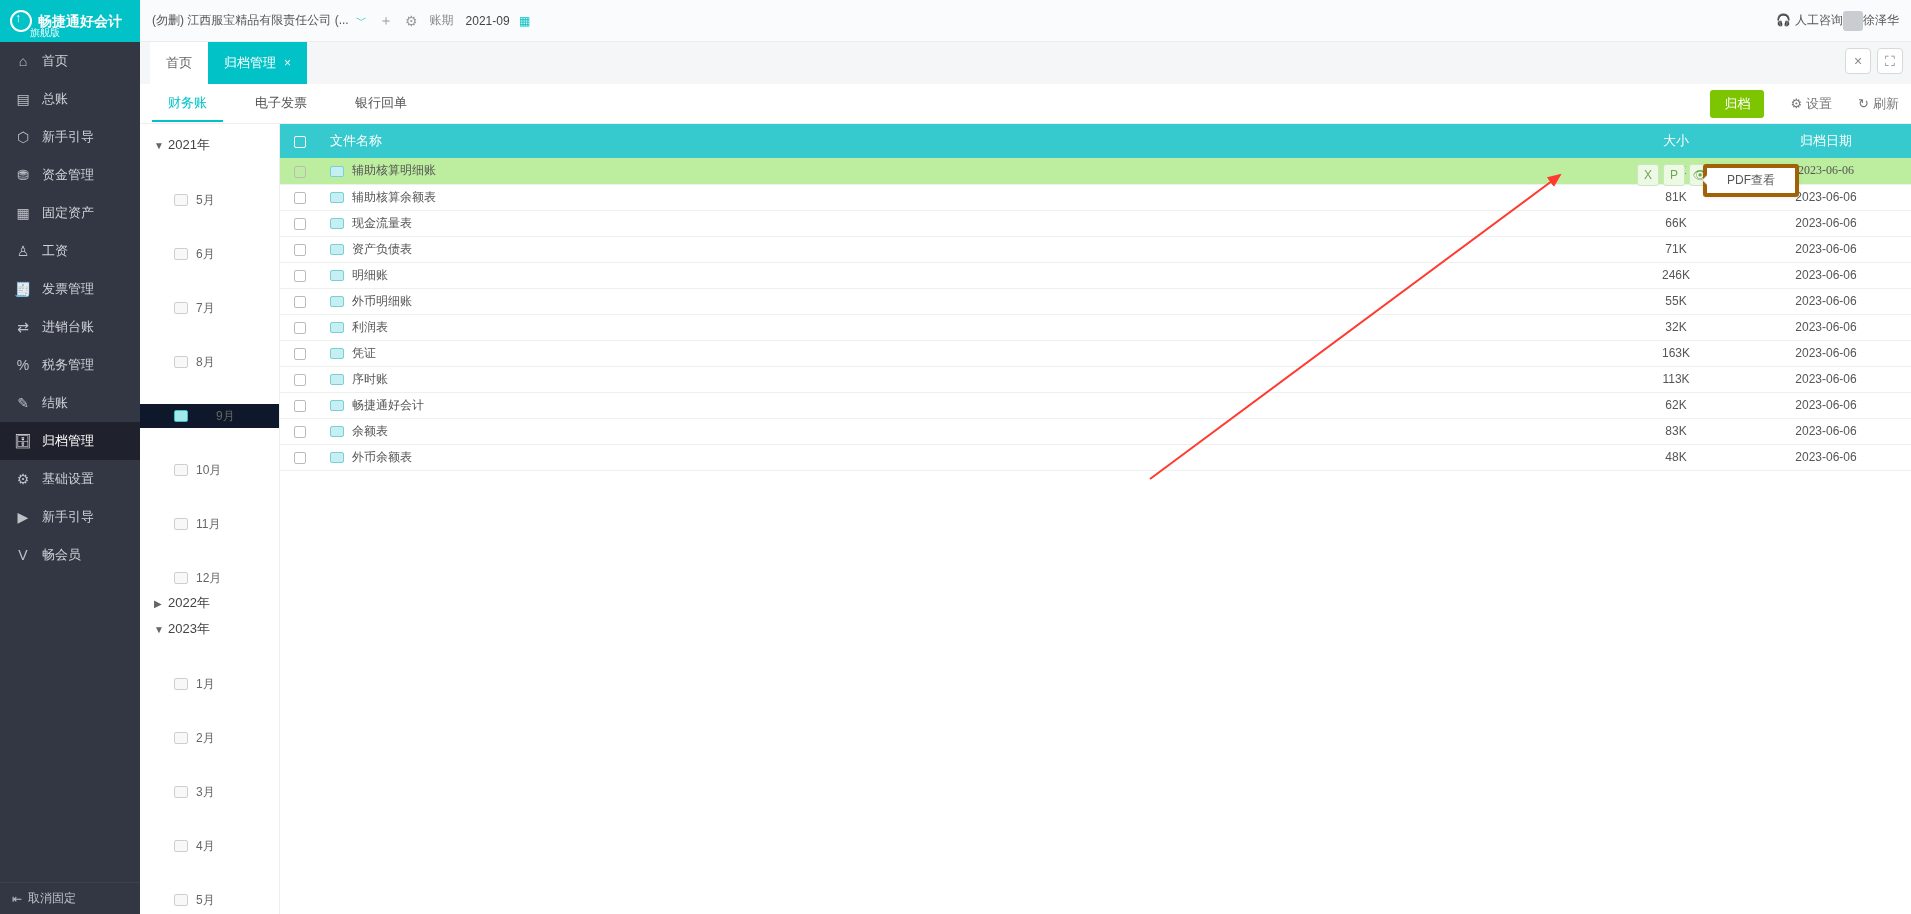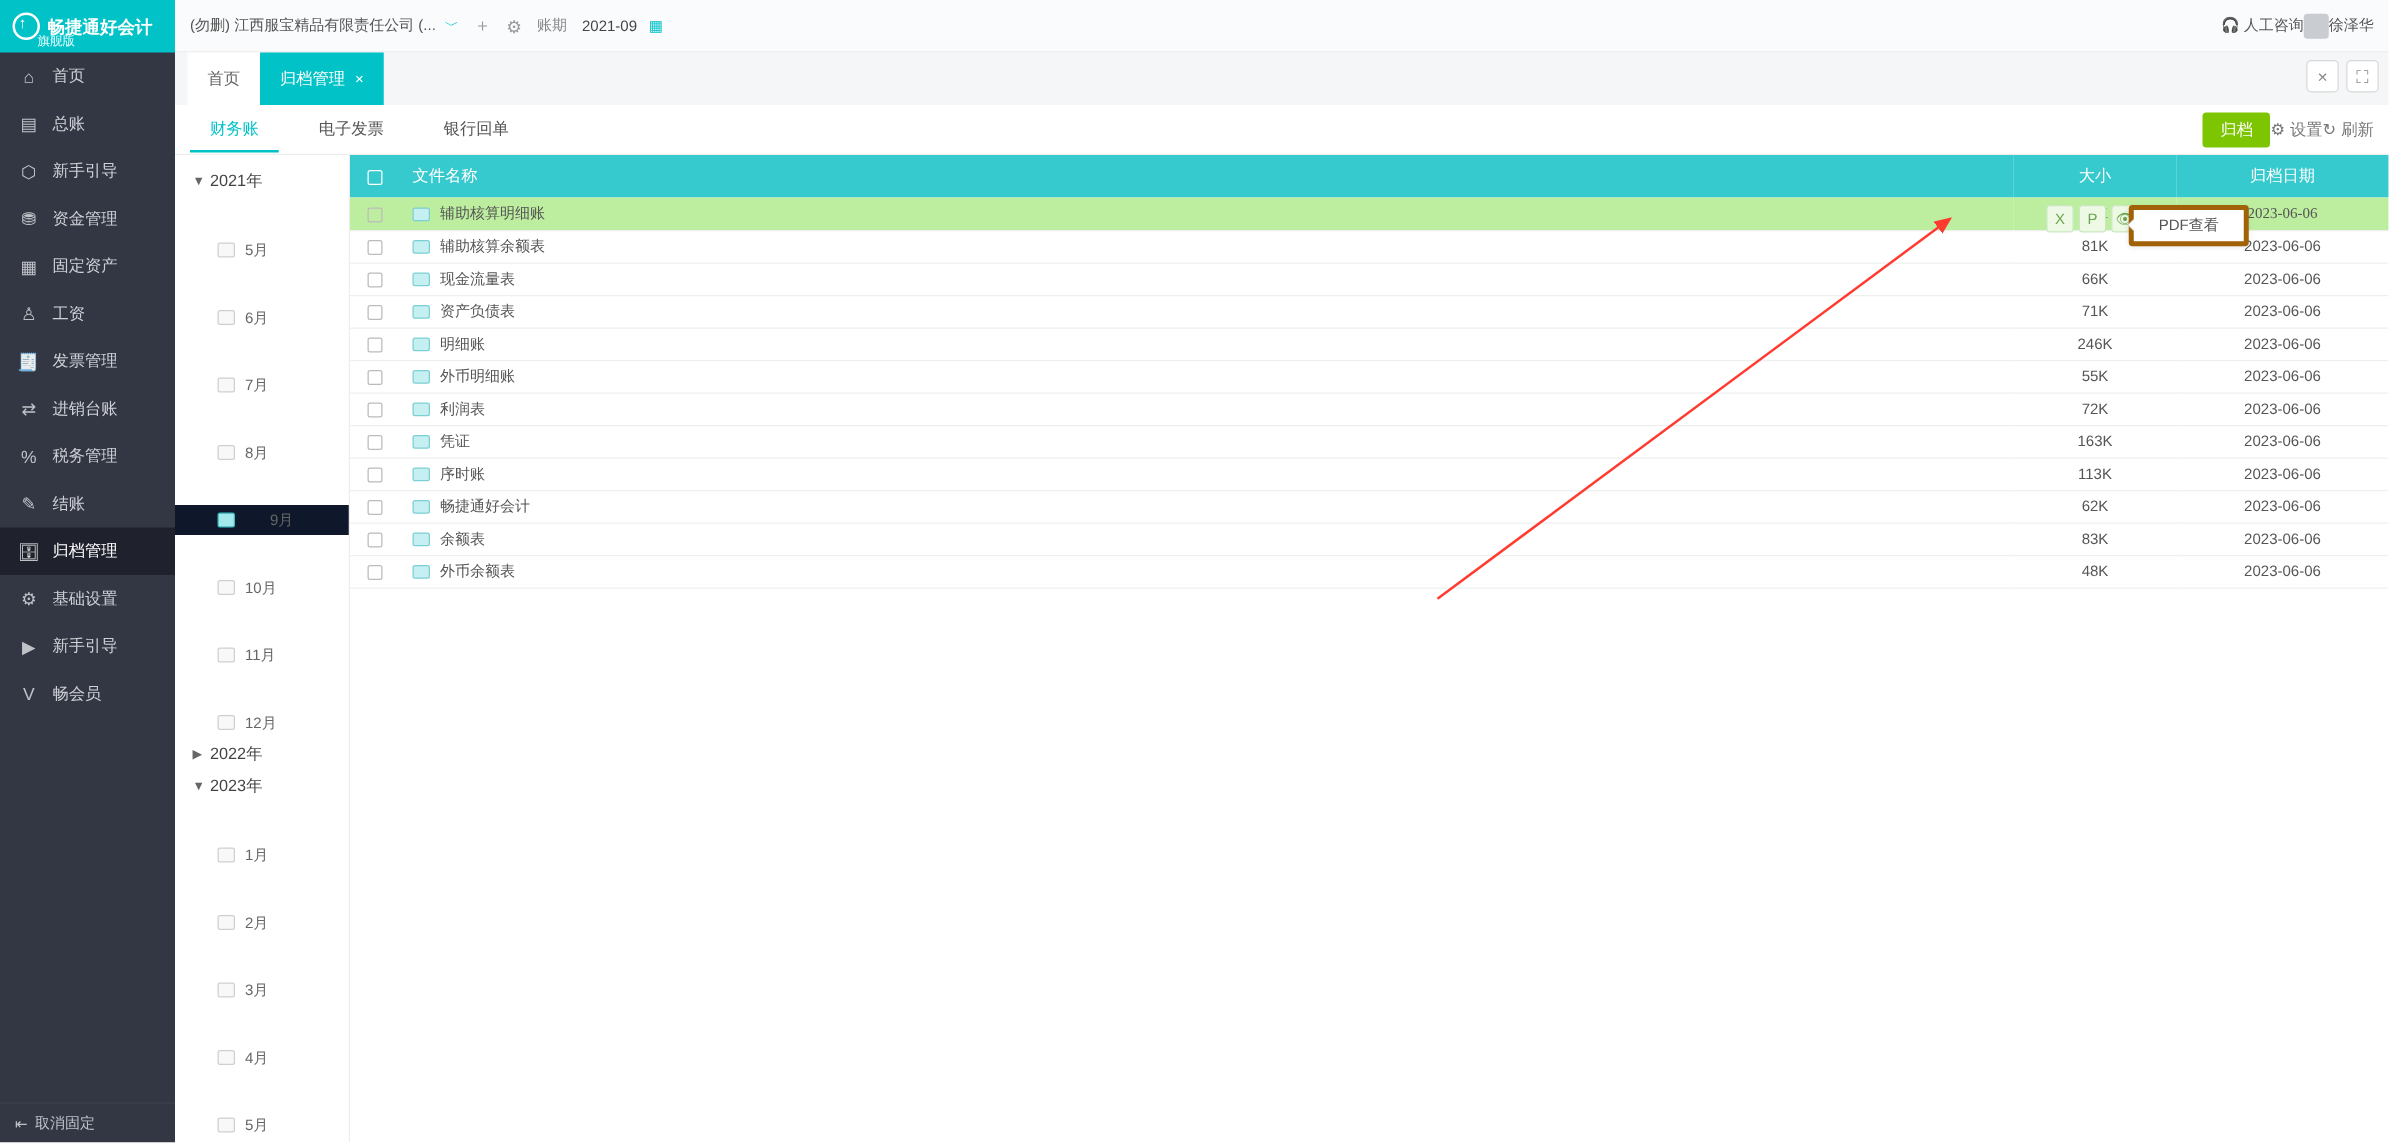--- a/index.html
+++ b/index.html
@@ -43,21 +43,21 @@
   .tabs-row .tab-actions { position:absolute; right:8px; top:6px; display:flex; gap:6px;}
   .tabs-row .tab-actions .box{width:26px;height:26px;border:1px solid #d8d8d8;border-radius:4px;display:flex;align-items:center;justify-content:center;color:#888;background:#fff;cursor:pointer;font-size:14px;}
 
   
   .content { flex:1; display:flex; flex-direction:column; min-height:0;}
 
   .sub-tabs-bar { display:flex; align-items:center; height:40px; border-bottom:1px solid #eee; padding:0 12px;}
   .sub-tabs { display:flex; gap:16px;text-align:center; }
   .sub-tab { padding:8px 16px; font-size:13px; color:#555; cursor:pointer; border-bottom:2px solid transparent;}
   .sub-tab.active { color:#00c2c7; border-bottom-color:#00c2c7;}
-  .toolbar-right { margin-left:auto; display:flex; align-items:center; gap:0;padding-left:12px;}
+  .toolbar-right { margin-left:auto; display:flex; align-items:center; gap:26px;padding-left:12px;}
   .btn-primary { background:#7cc500; color:#fff; border:none; border-radius:3px; height:28px; padding:0 14px; font-size:13px; cursor:pointer;}
   .tool-link { color:#777; font-size:13px; cursor:pointer; display:flex; align-items:center; gap:4px;}
 
   
   .body-split { flex:1; display:flex; min-height:0; }
   .tree-pane { width:140px; border-right:1px solid #eee; padding:8px 0; overflow:auto;}
   .tree-year { display:flex; align-items:center; padding:4px 14px; font-size:13px; color:#444; cursor:pointer;}
   .tree-year .caret{width:14px; font-size:10px; color:#666;}
   .tree-month { display:flex; align-items:center; padding:3px 14px 3px 34px; font-size:12px; color:#666; cursor:pointer; height:24px;margin-top:30px;}
   .tree-month .folder{width:14px;height:12px;border:1px solid #cfcfcf;border-radius:2px;margin-right:8px;background:#f8f8f8;}
@@ -343,21 +343,21 @@
                 </tr>
                 <tr>
                   <td class="center"><span class="row-check"></span></td>
                   <td><span class="row-folder"></span><span>外币明细账</span></td>
                   <td class="center">55K</td>
                   <td class="center">2023-06-06</td>
                 </tr>
                 <tr>
                   <td class="center"><span class="row-check"></span></td>
                   <td><span class="row-folder"></span><span>利润表</span></td>
-                  <td class="center">72K</td>
+                  <td class="center">32K</td>
                   <td class="center">2023-06-06</td>
                 </tr>
                 <tr>
                   <td class="center"><span class="row-check"></span></td>
                   <td><span class="row-folder"></span><span>凭证</span></td>
                   <td class="center">163K</td>
                   <td class="center">2023-06-06</td>
                 </tr>
                 <tr>
                   <td class="center"><span class="row-check"></span></td>

